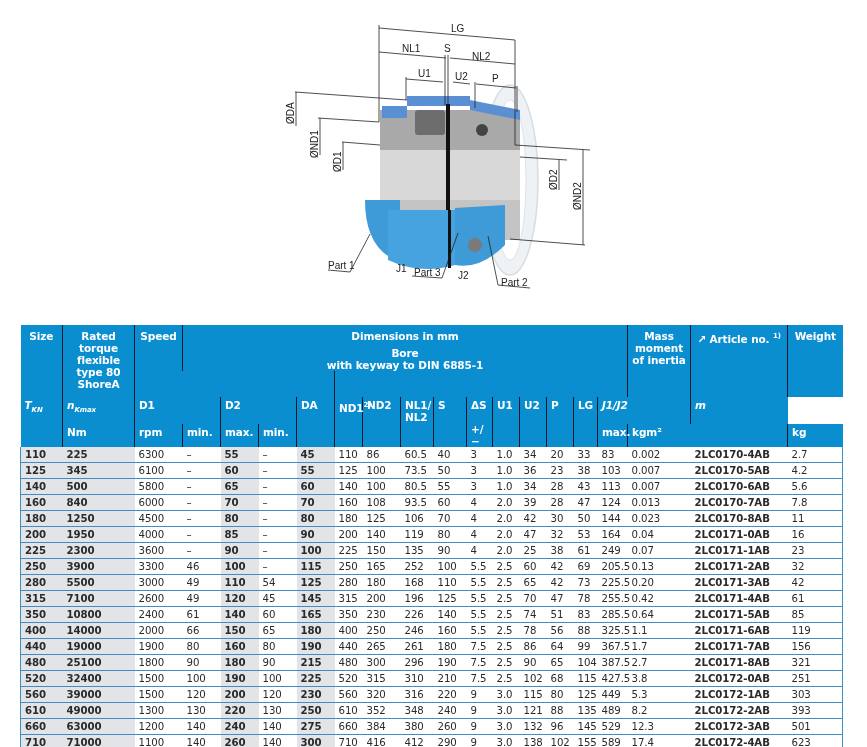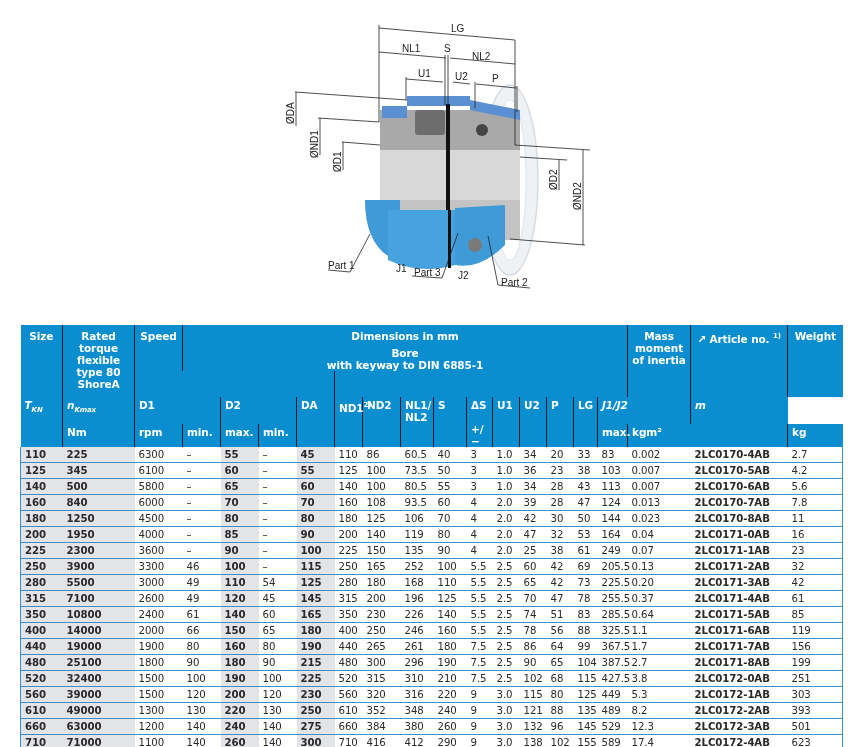--- a/index.html
+++ b/index.html
@@ -394,21 +394,21 @@
         <td>315</td>
         <td>200</td>
         <td>196</td>
         <td>125</td>
         <td>5.5</td>
         <td>2.5</td>
         <td>70</td>
         <td>47</td>
         <td>78</td>
         <td>255.5</td>
-        <td>0.37</td>
+        <td>0.42</td>
         <td class="b">2LC0171-4AB</td>
         <td>61</td>
       </tr>
       <tr>
         <td class="g">350</td>
         <td class="g">10800</td>
         <td>2400</td>
         <td>61</td>
         <td class="g">140</td>
         <td>60</td>
@@ -484,21 +484,21 @@
         <td>296</td>
         <td>190</td>
         <td>7.5</td>
         <td>2.5</td>
         <td>90</td>
         <td>65</td>
         <td>104</td>
         <td>387.5</td>
         <td>2.7</td>
         <td class="b">2LC0171-8AB</td>
-        <td>199</td>
+        <td>321</td>
       </tr>
       <tr>
         <td class="g">520</td>
         <td class="g">32400</td>
         <td>1500</td>
         <td>100</td>
         <td class="g">190</td>
         <td>100</td>
         <td class="g">225</td>
         <td>520</td>

